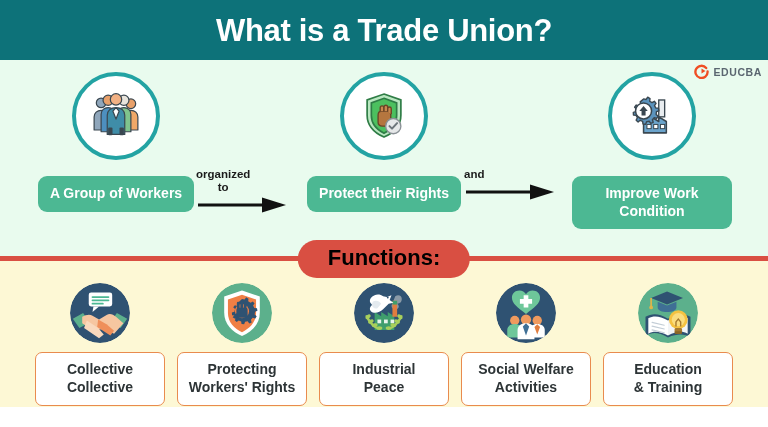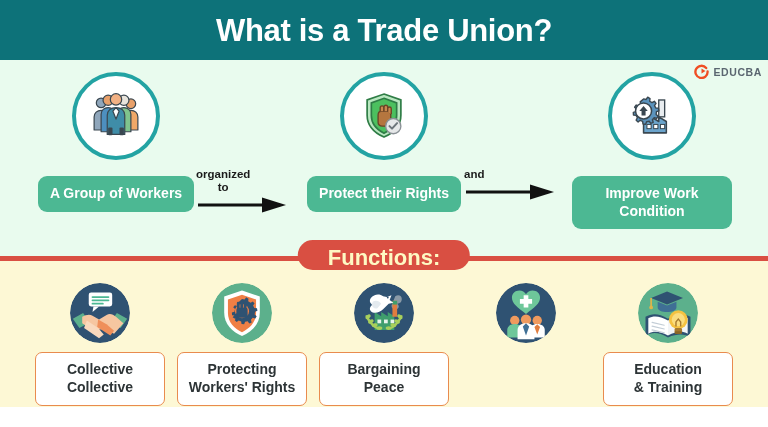--- a/index.html
+++ b/index.html
@@ -143,22 +143,22 @@
   .arrow-graphic { display: block; }
 
   
   .functions-pill {
     position: absolute;
     left: 50%;
     top: 240px;
     transform: translateX(-50%);
     background: #d94f42;
     border-radius: 22px;
-    padding: 6px 30px 0;
-    color: #fef9c3;
+    padding: 6px 30px 8px;
+    color: #000000;
     font-size: 22px;
     font-weight: bold;
     line-height: 1.1;
     white-space: nowrap;
     z-index: 3;
   }
 
   
   .functions-row {
     position: absolute;
@@ -410,21 +410,21 @@
             <ellipse cx="27" cy="48" rx="3.2" ry="2" transform="rotate(0 27 48)"></ellipse>
             <ellipse cx="49" cy="36" rx="3.2" ry="2" transform="rotate(35 49 36)"></ellipse>
             <ellipse cx="46" cy="41" rx="3.2" ry="2" transform="rotate(25 46 41)"></ellipse>
             <ellipse cx="42" cy="45" rx="3.2" ry="2" transform="rotate(12 42 45)"></ellipse>
             <ellipse cx="37" cy="48" rx="3.2" ry="2" transform="rotate(0 37 48)"></ellipse>
           </g>
         </svg>
       </div>
       <div class="function-card">
         <span>
-          <span>Bargaining</span><br>
+          <span>Industrial</span><br>
           <span>Peace</span>
         </span>
       </div>
     </div>
 
     <div class="function-item">
       <div class="function-circle">
         <svg viewBox="0 0 64 64" width="60" height="60" aria-hidden="true">
           <circle cx="32" cy="32" r="32" fill="#2f5272"></circle>
           <path d="M32 33c-9-7-15-11-15-17.5C17 11 20.5 8 25 8c3 0 5.6 1.7 7 4 1.4-2.3 4-4 7-4 4.5 0 8 3 8 7.5C47 22 41 26 32 33z" fill="#6ec79a"></path>
@@ -435,20 +435,26 @@
             <path d="M12 58V50c0-3.8 3.6-6.3 8-6.3s8 2.5 8 6.3v8z" fill="#6ec79a"></path>
             <circle cx="44" cy="40" r="5" fill="#ef9a5e"></circle>
             <path d="M36 58V50c0-3.8 3.6-6.3 8-6.3s8 2.5 8 6.3v8z" fill="#ffffff"></path>
             <path d="M44 44l-3 3 3 8 3-8z" fill="#e07d3f"></path>
             <circle cx="32" cy="39" r="5.5" fill="#ef9a5e"></circle>
             <path d="M23 60V50c0-4.2 4-7 9-7s9 2.8 9 7v10z" fill="#ffffff"></path>
             <path d="M32 43l-3.4 3.4L32 56l3.4-9.6z" fill="#3f6f95"></path>
           </g>
         </svg>
       </div>
+      <div class="function-card">
+        <span>
+          <span>Social Welfare</span><br>
+          <span>Activities</span>
+        </span>
+      </div>
     </div>
 
     <div class="function-item">
       <div class="function-circle">
         <svg viewBox="0 0 64 64" width="60" height="60" aria-hidden="true">
           <circle cx="32" cy="32" r="32" fill="#5cb08c"></circle>
 
           <path d="M31 9L14 16l17 7 17-7z" fill="#2f5272"></path>
           <path d="M21 20v6c0 3 5 5 10 5s10-2 10-5v-6l-10 4z" fill="#3f6f95"></path>
           <path d="M14 16v9" stroke="#e0b44a" stroke-width="1.8" fill="none"></path>

